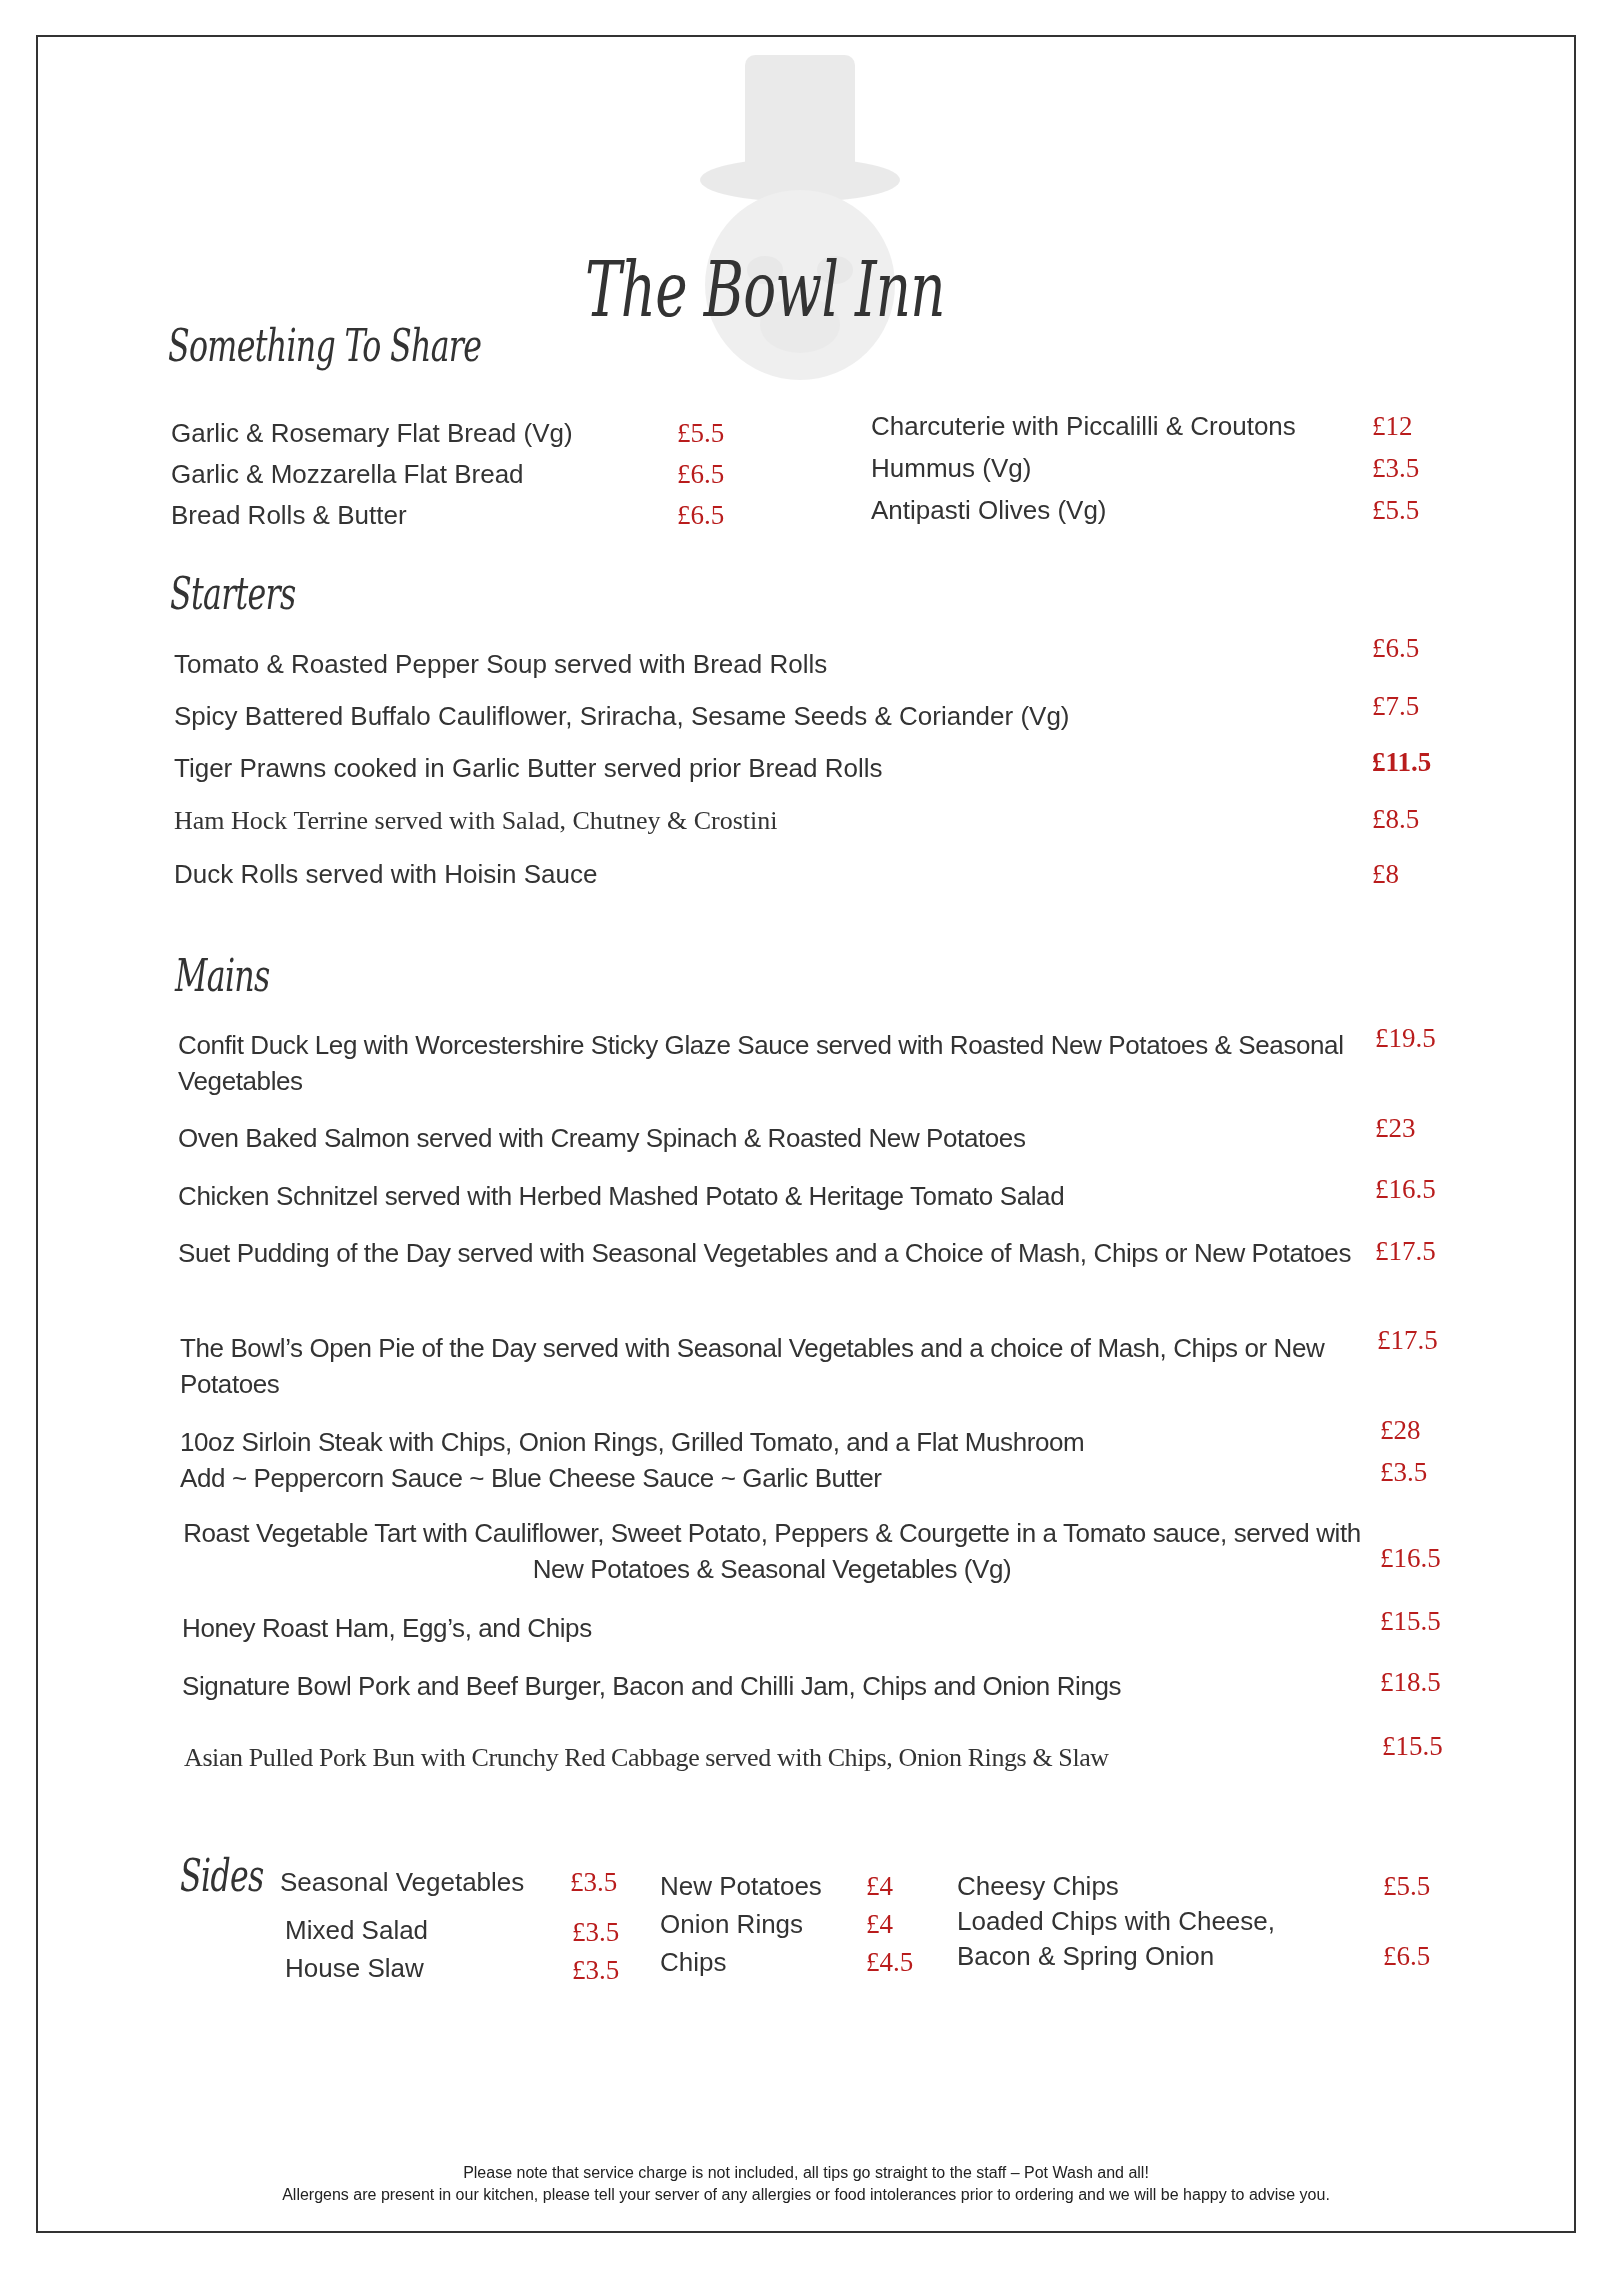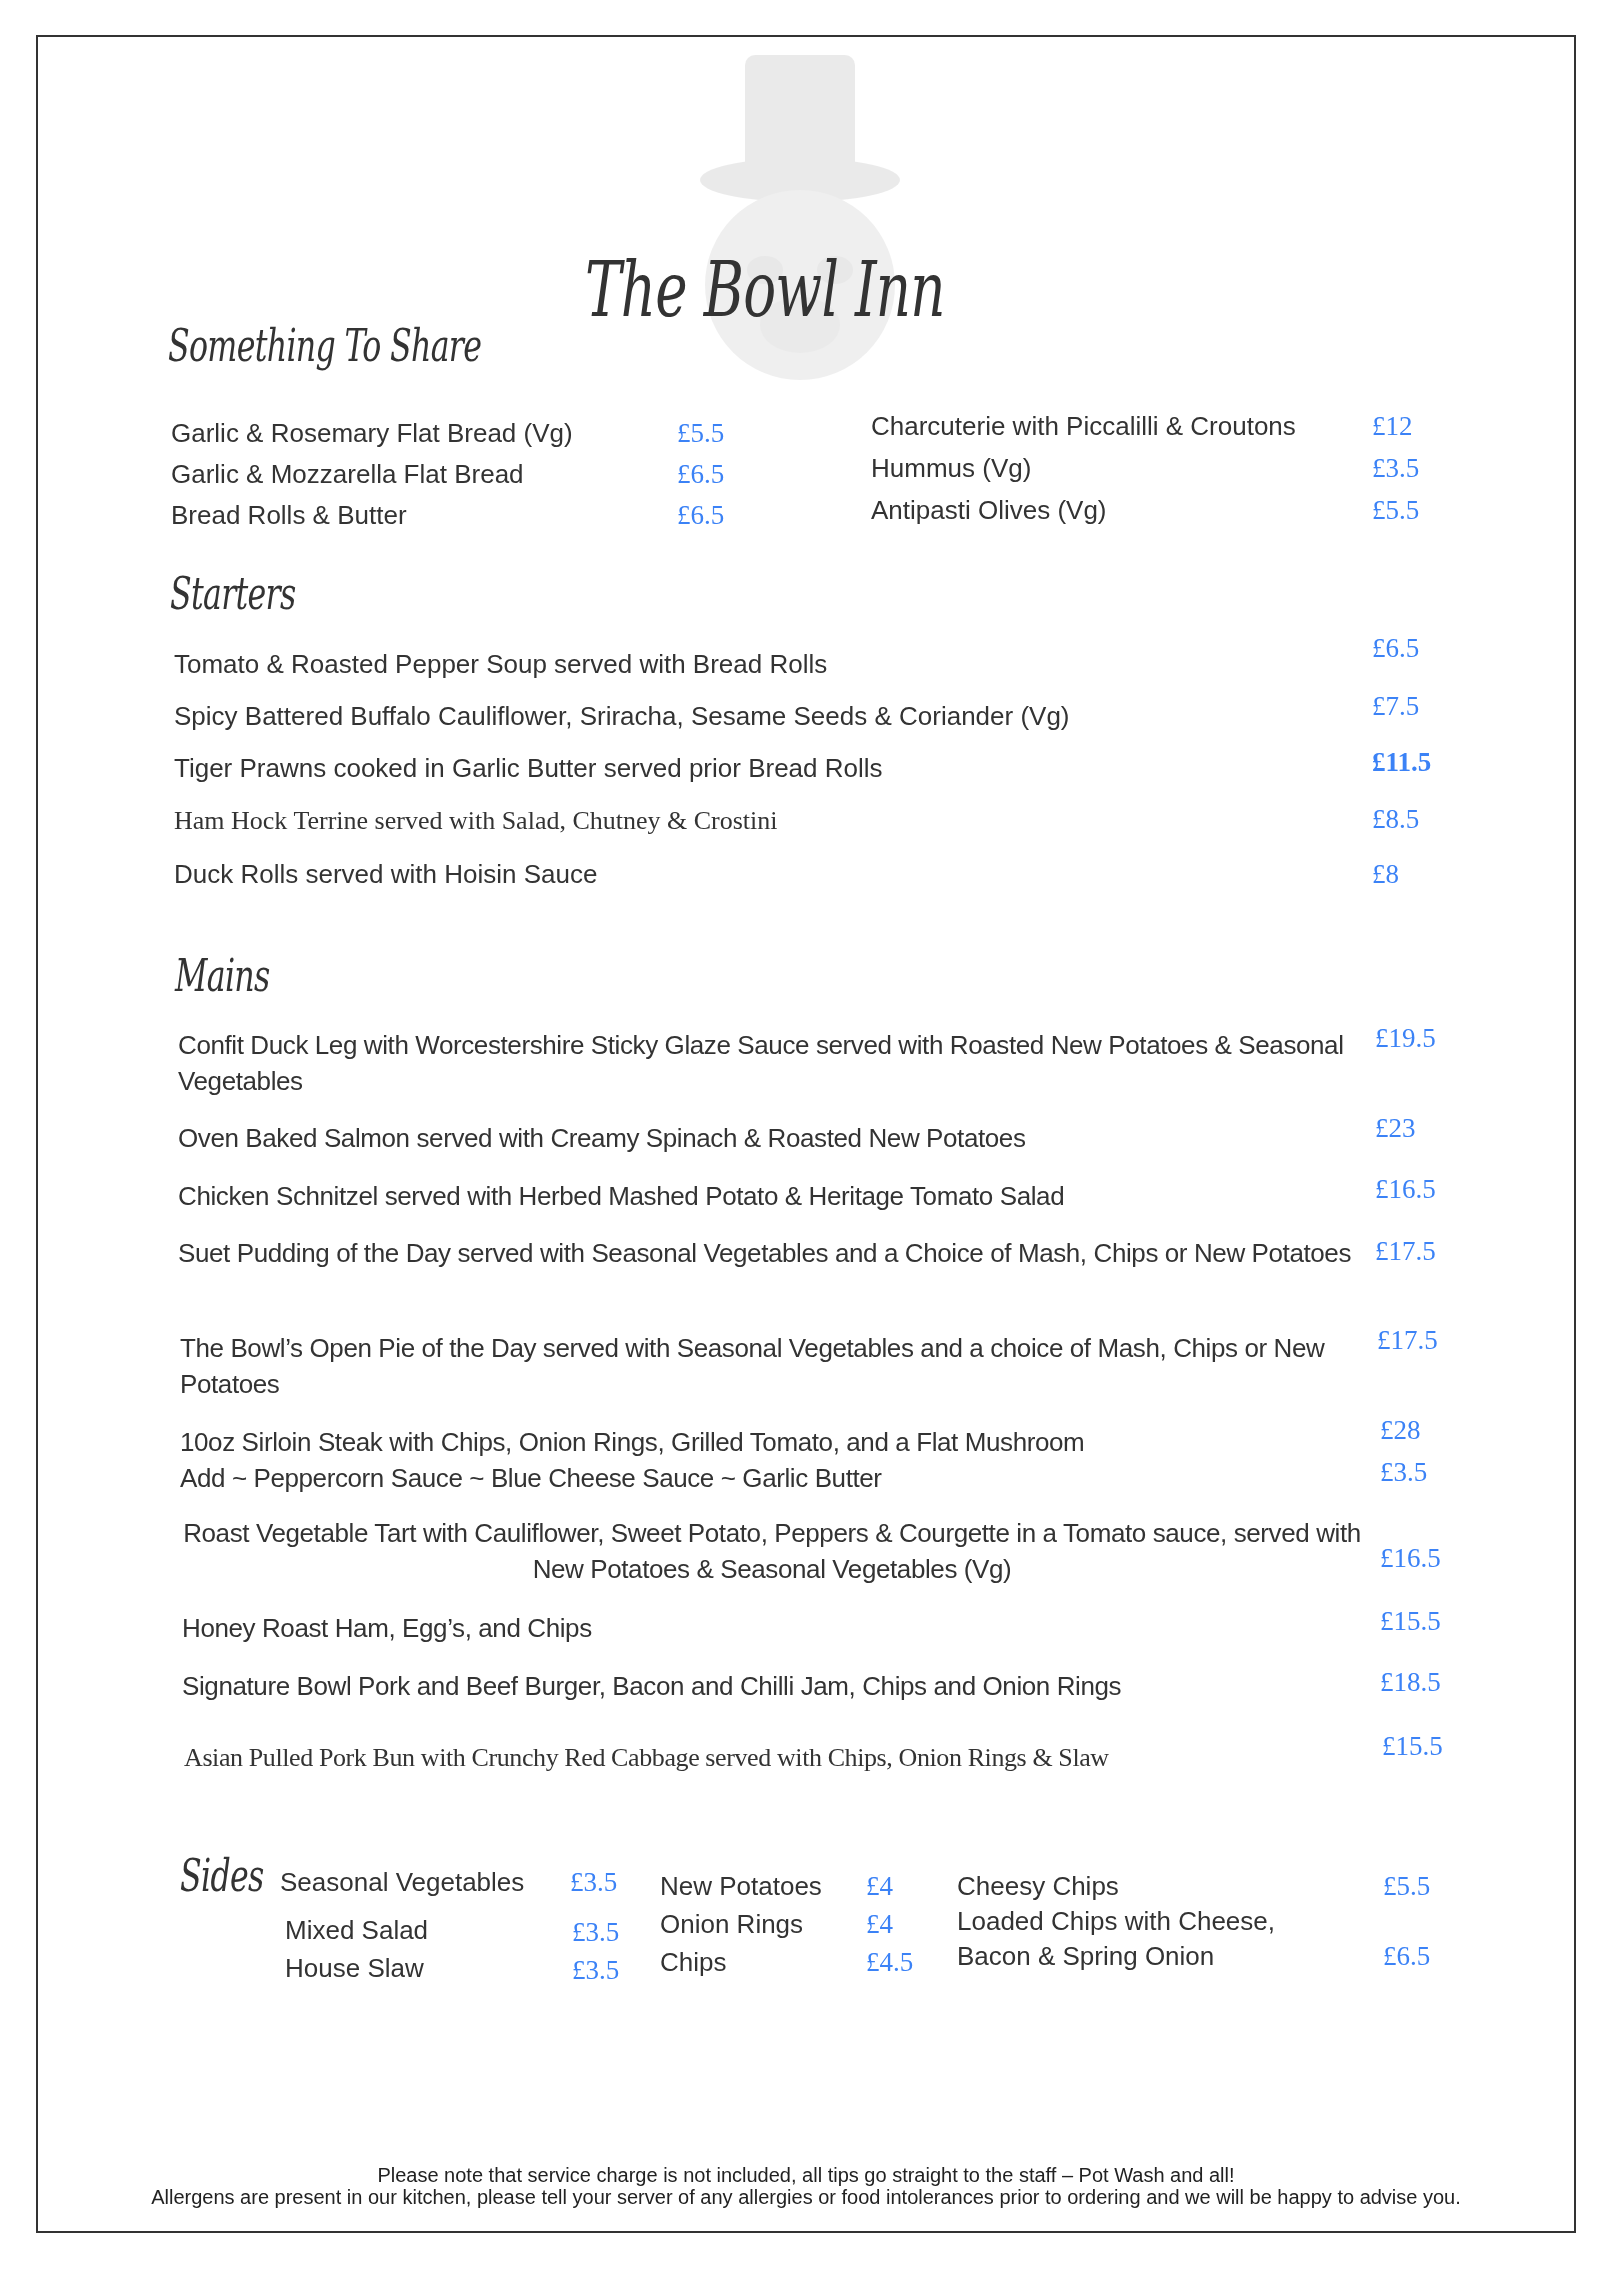--- a/index.html
+++ b/index.html
@@ -90,28 +90,28 @@
       color: #333;
       width: 1180px;
       letter-spacing: -0.4px;
     }
     .price {
       position: absolute;
       font-family: "Liberation Serif", serif;
       font-size: 27px;
       line-height: 36px;
       white-space: nowrap;
-      color: #3b82f6;
+      color: #b91c1c;
     }
     .footer {
       position: absolute;
       left: 36px;
       width: 1540px;
       text-align: center;
-      font-size: 20px;
+      font-size: 16px;
       color: #222;
       white-space: nowrap;
     }
   </style>
 </head>
 <body>
 
 <div class="page-border"></div>
 
 <svg class="watermark" viewBox="0 0 240 360">

